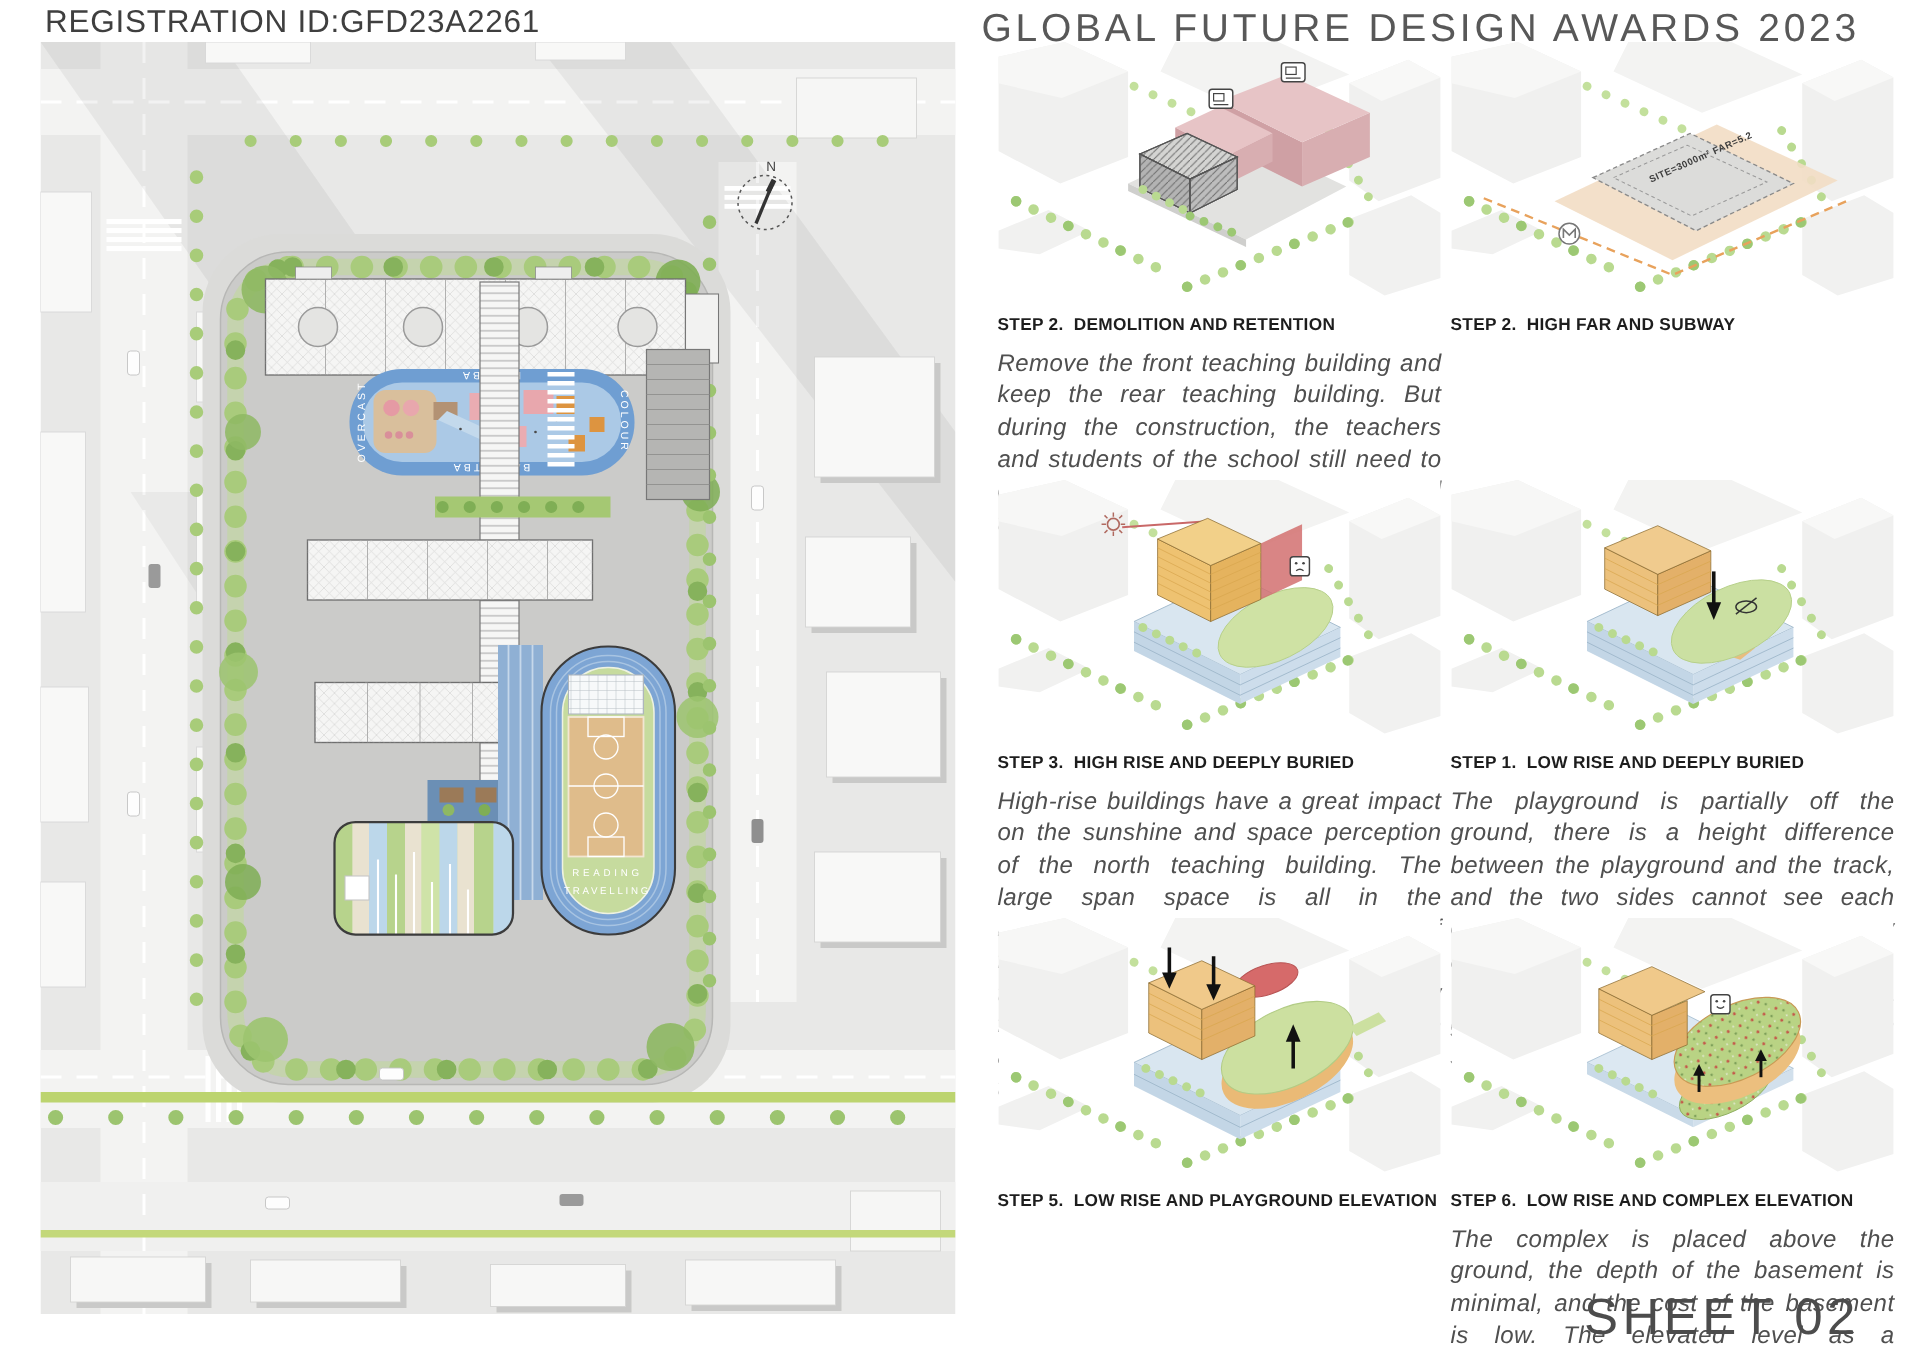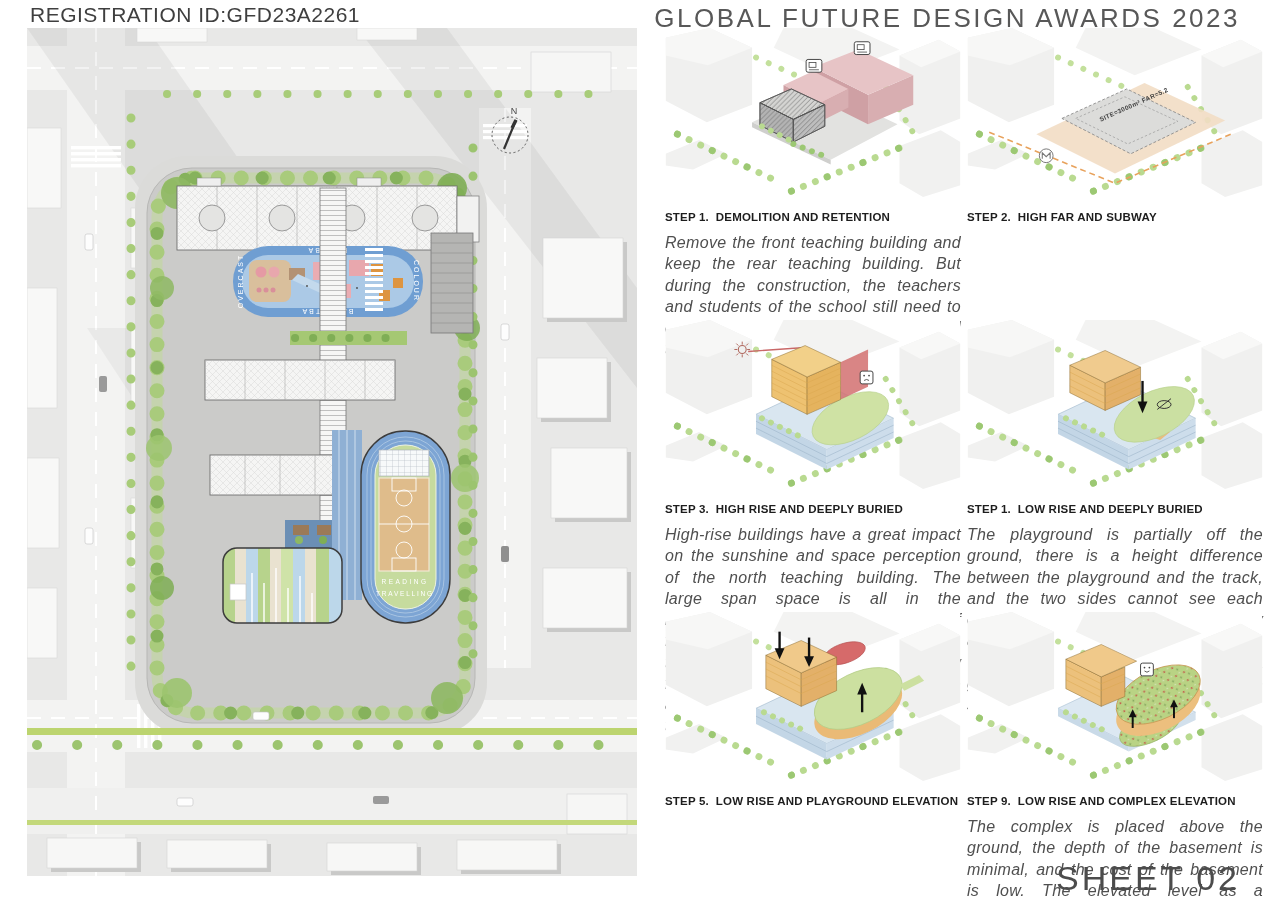--- a/index.html
+++ b/index.html
@@ -350,21 +350,21 @@
         </g>
         <g>
           <rect x="192" y="14" width="16" height="13" rx="2" fill="#ffffff" stroke="#444444" stroke-width="1"></rect>
           <rect x="195" y="17" width="7" height="5" fill="none" stroke="#444444" stroke-width="0.8"></rect>
           <path d="M195,24.5 H205" stroke="#444444" stroke-width="0.8"></path>
         </g>
         <path d="M98,100 L128,115" stroke="#b9da90" stroke-width="6" stroke-dasharray="0.1 10" stroke-linecap="round" fill="none"></path>
         <path d="M130,118 L166,132" stroke="#9cc873" stroke-width="6" stroke-dasharray="0.1 10" stroke-linecap="round" fill="none"></path>
       </svg>
     </div>
-    <h3 class="step-title">STEP 1.  DEMOLITION AND RETENTION</h3>
+    <h3 class="step-title">STEP 2.  DEMOLITION AND RETENTION</h3>
     <p class="step-body">Remove the front teaching building and keep the rear teaching building. But during the construction, the teachers and students of the school still need to continue their classes in the reserved teaching building.</p>
   </div>
 
   <div class="step-cell" style="left:967px;top:28px">
     <div class="step-diagram">
       <svg viewBox="0 0 300 175" width="296" height="172">
         <use href="#iso-ctx"></use>
         <polygon points="70,108 180,56 262,94 150,148" fill="#f2ddc4" opacity="0.9"></polygon>
         <polygon points="96,92 162,62 232,96 166,128" fill="#dcdcda" stroke="#8a8a8a" stroke-width="0.9" stroke-dasharray="3 2"></polygon>
         <polygon points="110,92 160,70 214,95 163,118" fill="none" stroke="#9a9a9a" stroke-width="0.7" stroke-dasharray="2.5 2"></polygon>
@@ -517,18 +517,18 @@
           <line x1="168" y1="118" x2="168" y2="104" stroke="#111111" stroke-width="2"></line>
             <polygon points="164,107 172,107 168,99" fill="#111111"></polygon>
         </g>
         <g>
           <line x1="210" y1="108" x2="210" y2="94" stroke="#111111" stroke-width="2"></line>
             <polygon points="206,97 214,97 210,89" fill="#111111"></polygon>
         </g>
         <path d="M100,102 L138,120" stroke="#b9da90" stroke-width="6" stroke-dasharray="0.1 10" stroke-linecap="round" fill="none"></path>
       </svg>
     </div>
-    <h3 class="step-title">STEP 9.  LOW RISE AND COMPLEX ELEVATION</h3>
+    <h3 class="step-title">STEP 6.  LOW RISE AND COMPLEX ELEVATION</h3>
     <p class="step-body">The complex is placed above the ground, the depth of the basement is minimal, and the cost of the basement is low. The elevated level as a playground is suitable for the hot and rainy local climate. The above problems were solved.</p>
   </div>
 
   <div class="sheet-label">SHEET 02</div>
 </div>
 
 </body></html>

